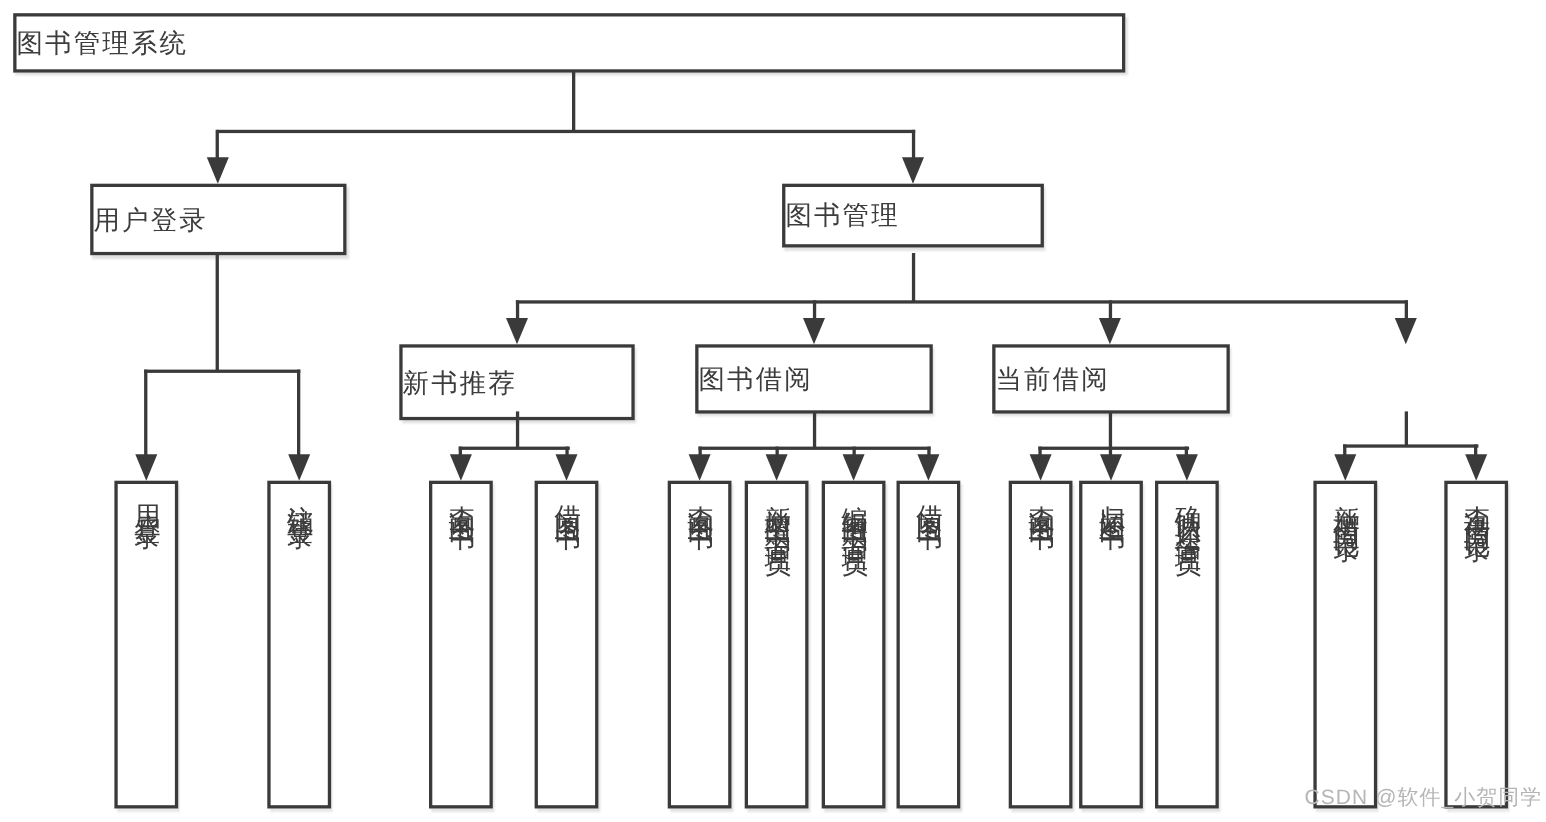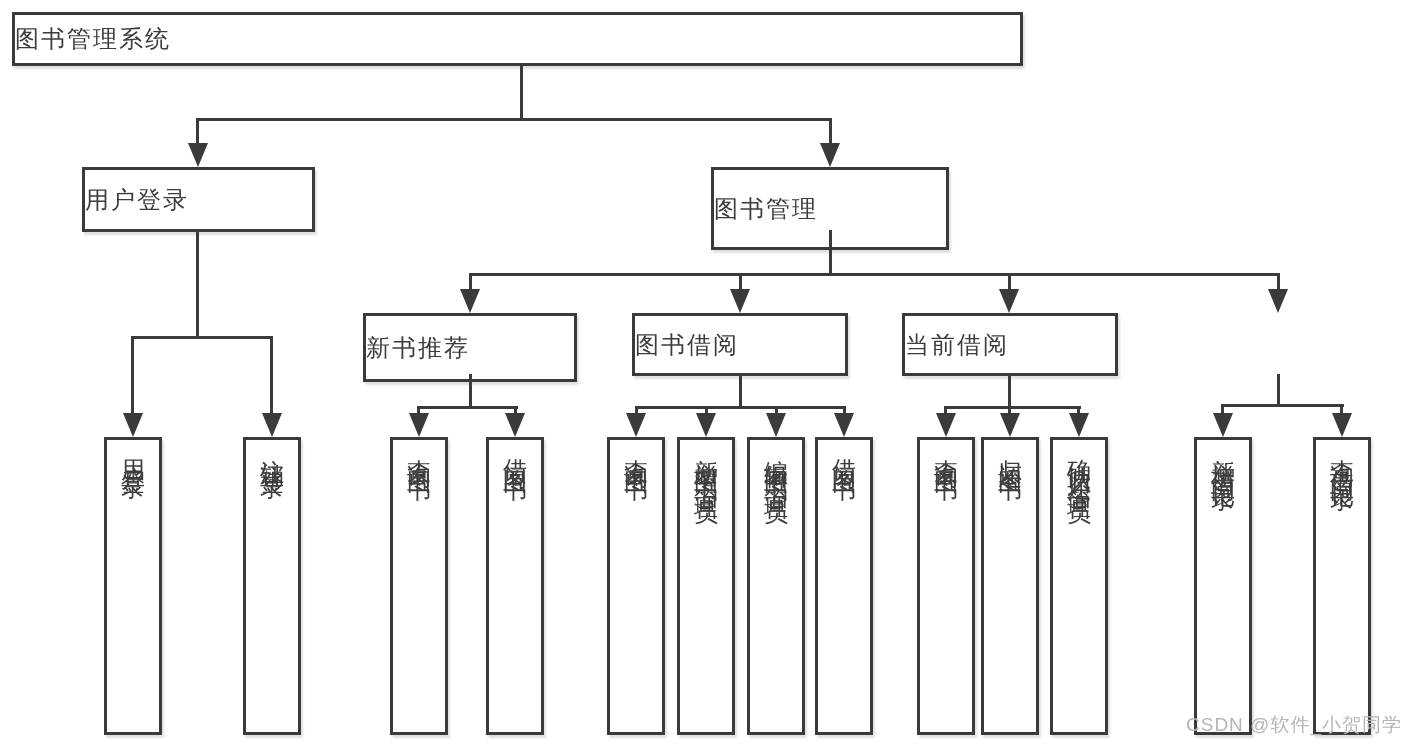--- a/index.html
+++ b/index.html
@@ -39,21 +39,21 @@
   <div class="vline" style="left:520px;top:64px;height:56px;"></div>
   <div class="hline" style="left:197px;top:118px;width:635px;"></div>
   <div class="vline" style="left:196px;top:118px;height:30px;"></div>
   <div class="arrow" style="left:188px;top:143px;"></div>
   <div class="vline" style="left:829px;top:118px;height:30px;"></div>
   <div class="arrow" style="left:820px;top:143px;"></div>
 
   <div class="box hbox" style="left:82px;top:167px;width:233px;height:65px;">
     <span>用户登录</span>
   </div>
-  <div class="box hbox" style="left:711px;top:167px;width:238px;height:83px;">
+  <div class="box hbox" style="left:711px;top:167px;width:238px;height:58px;">
     <span>图书管理</span>
   </div>
 
   <div class="vline" style="left:196px;top:230px;height:108px;"></div>
   <div class="hline" style="left:131px;top:336px;width:142px;"></div>
   <div class="vline" style="left:131px;top:336px;height:80px;"></div>
   <div class="arrow" style="left:123px;top:413px;"></div>
   <div class="vline" style="left:270px;top:336px;height:80px;"></div>
   <div class="arrow" style="left:262px;top:413px;"></div>
 

